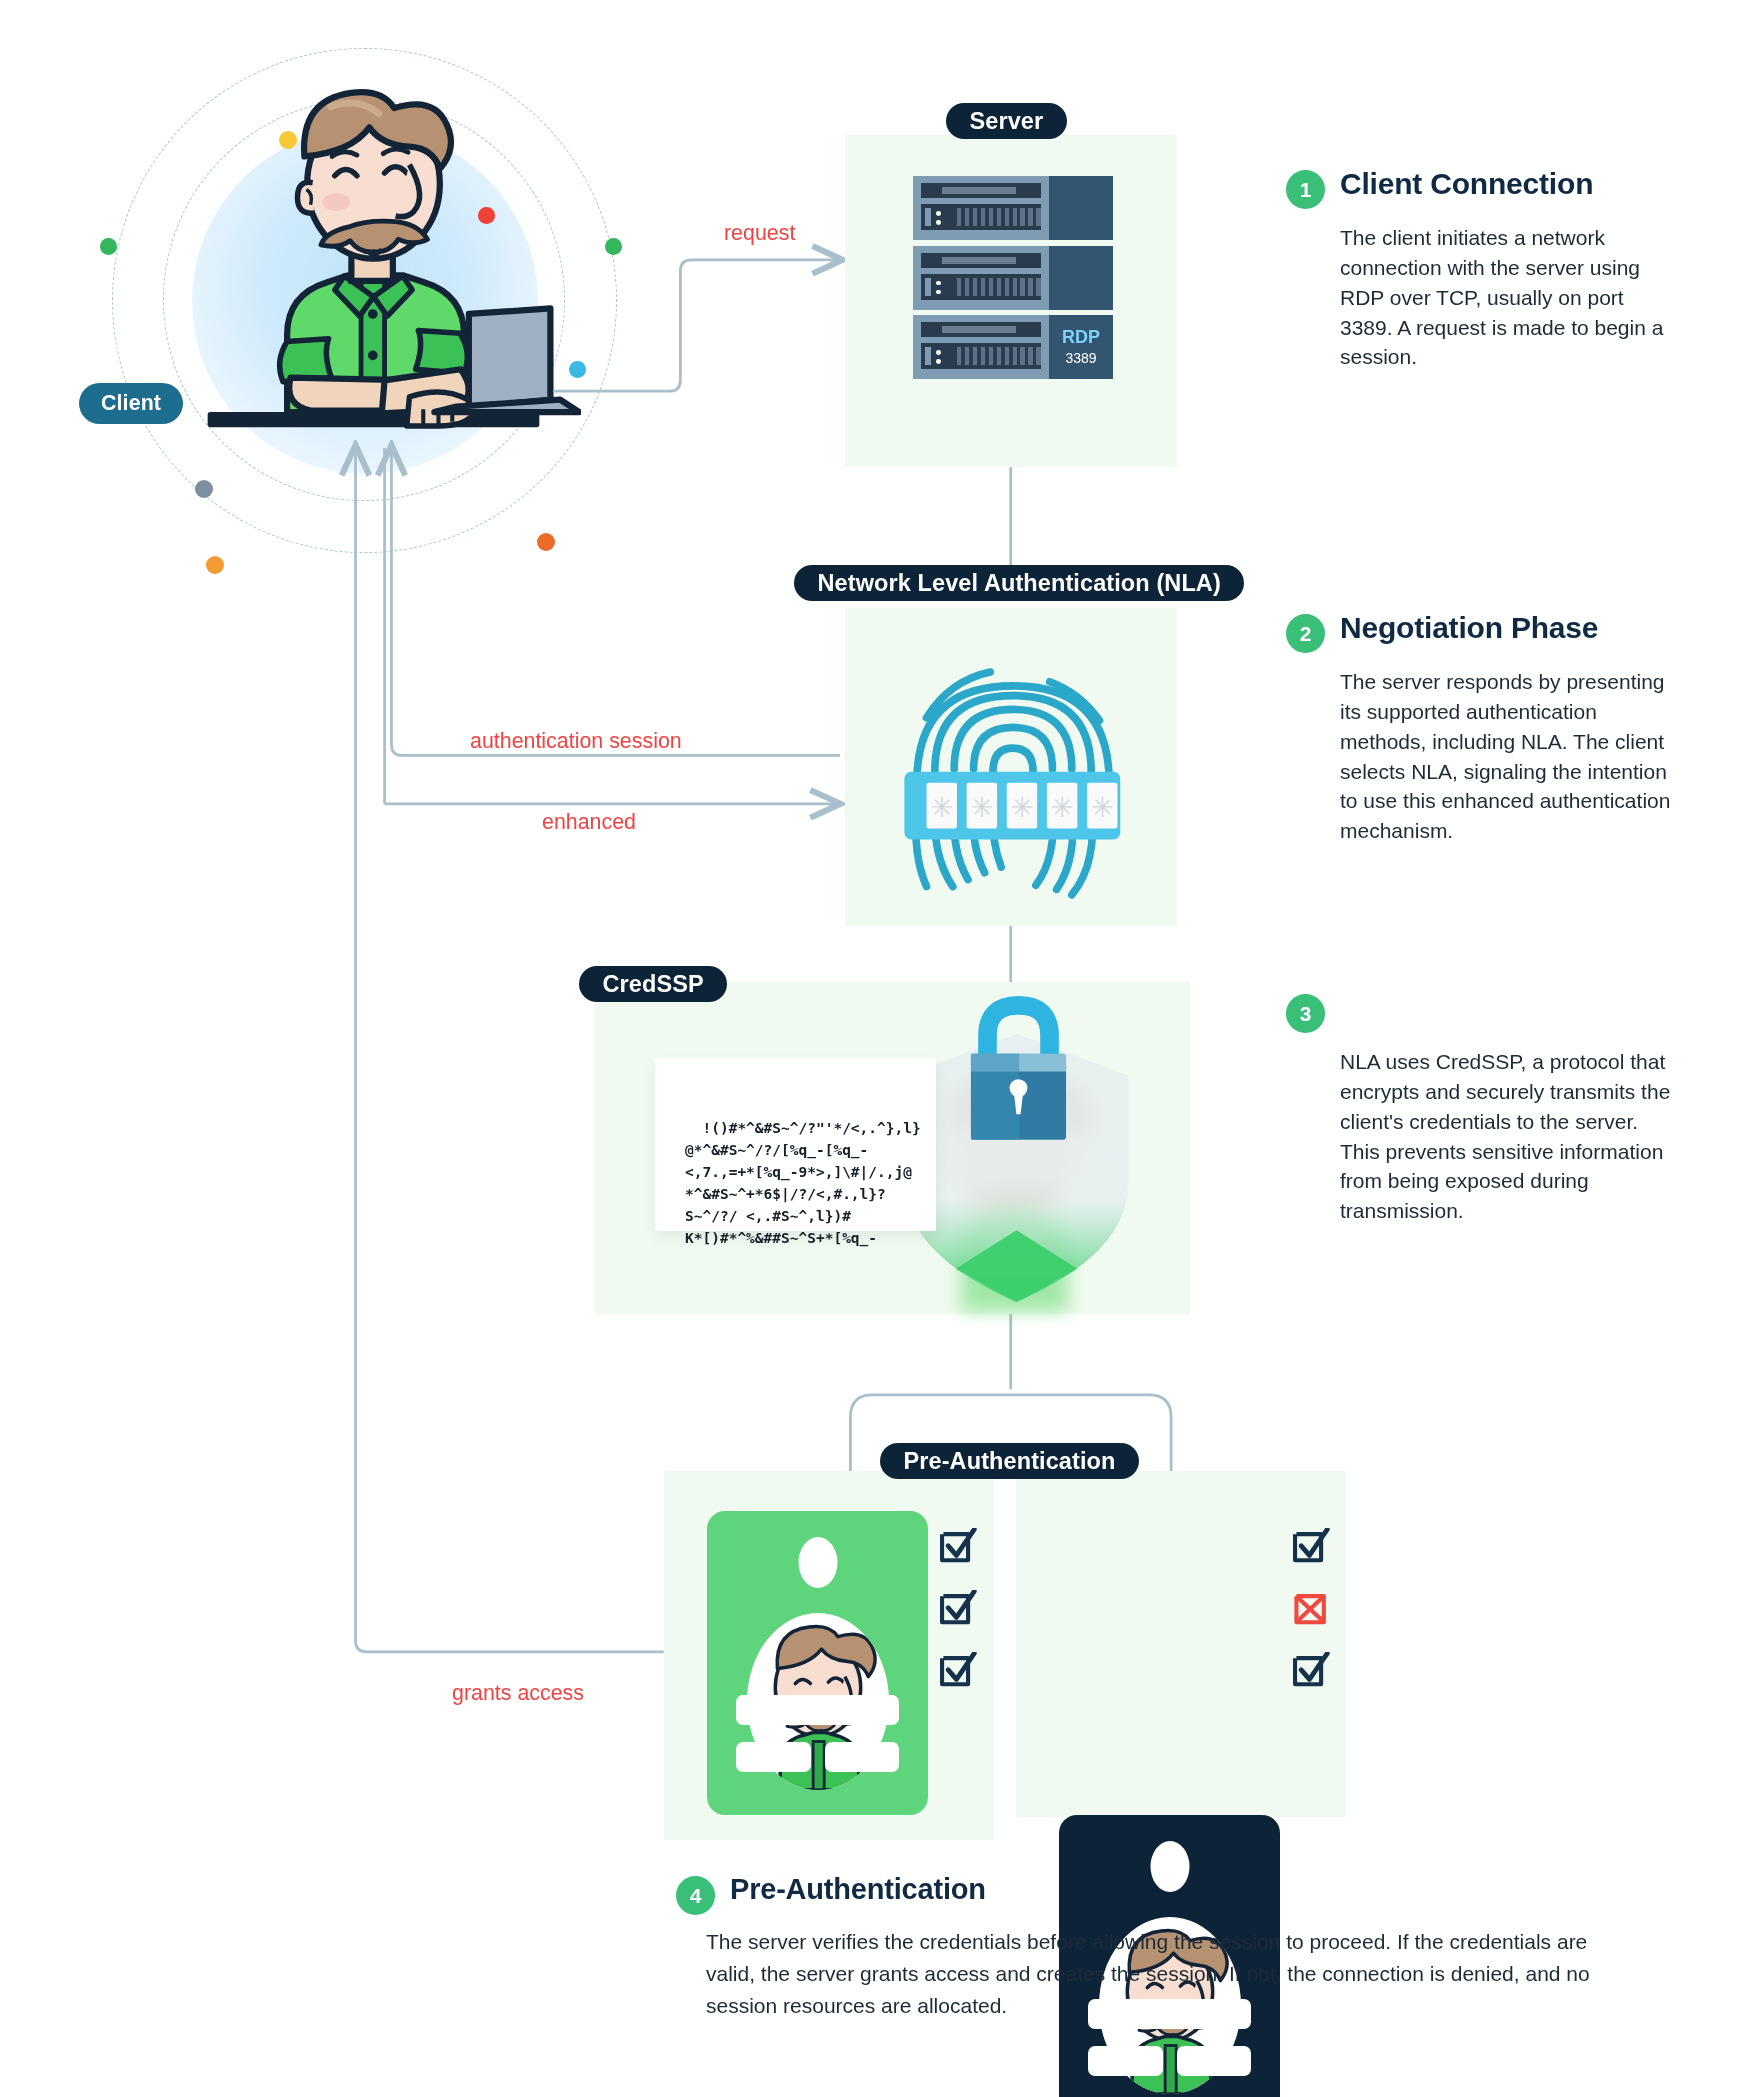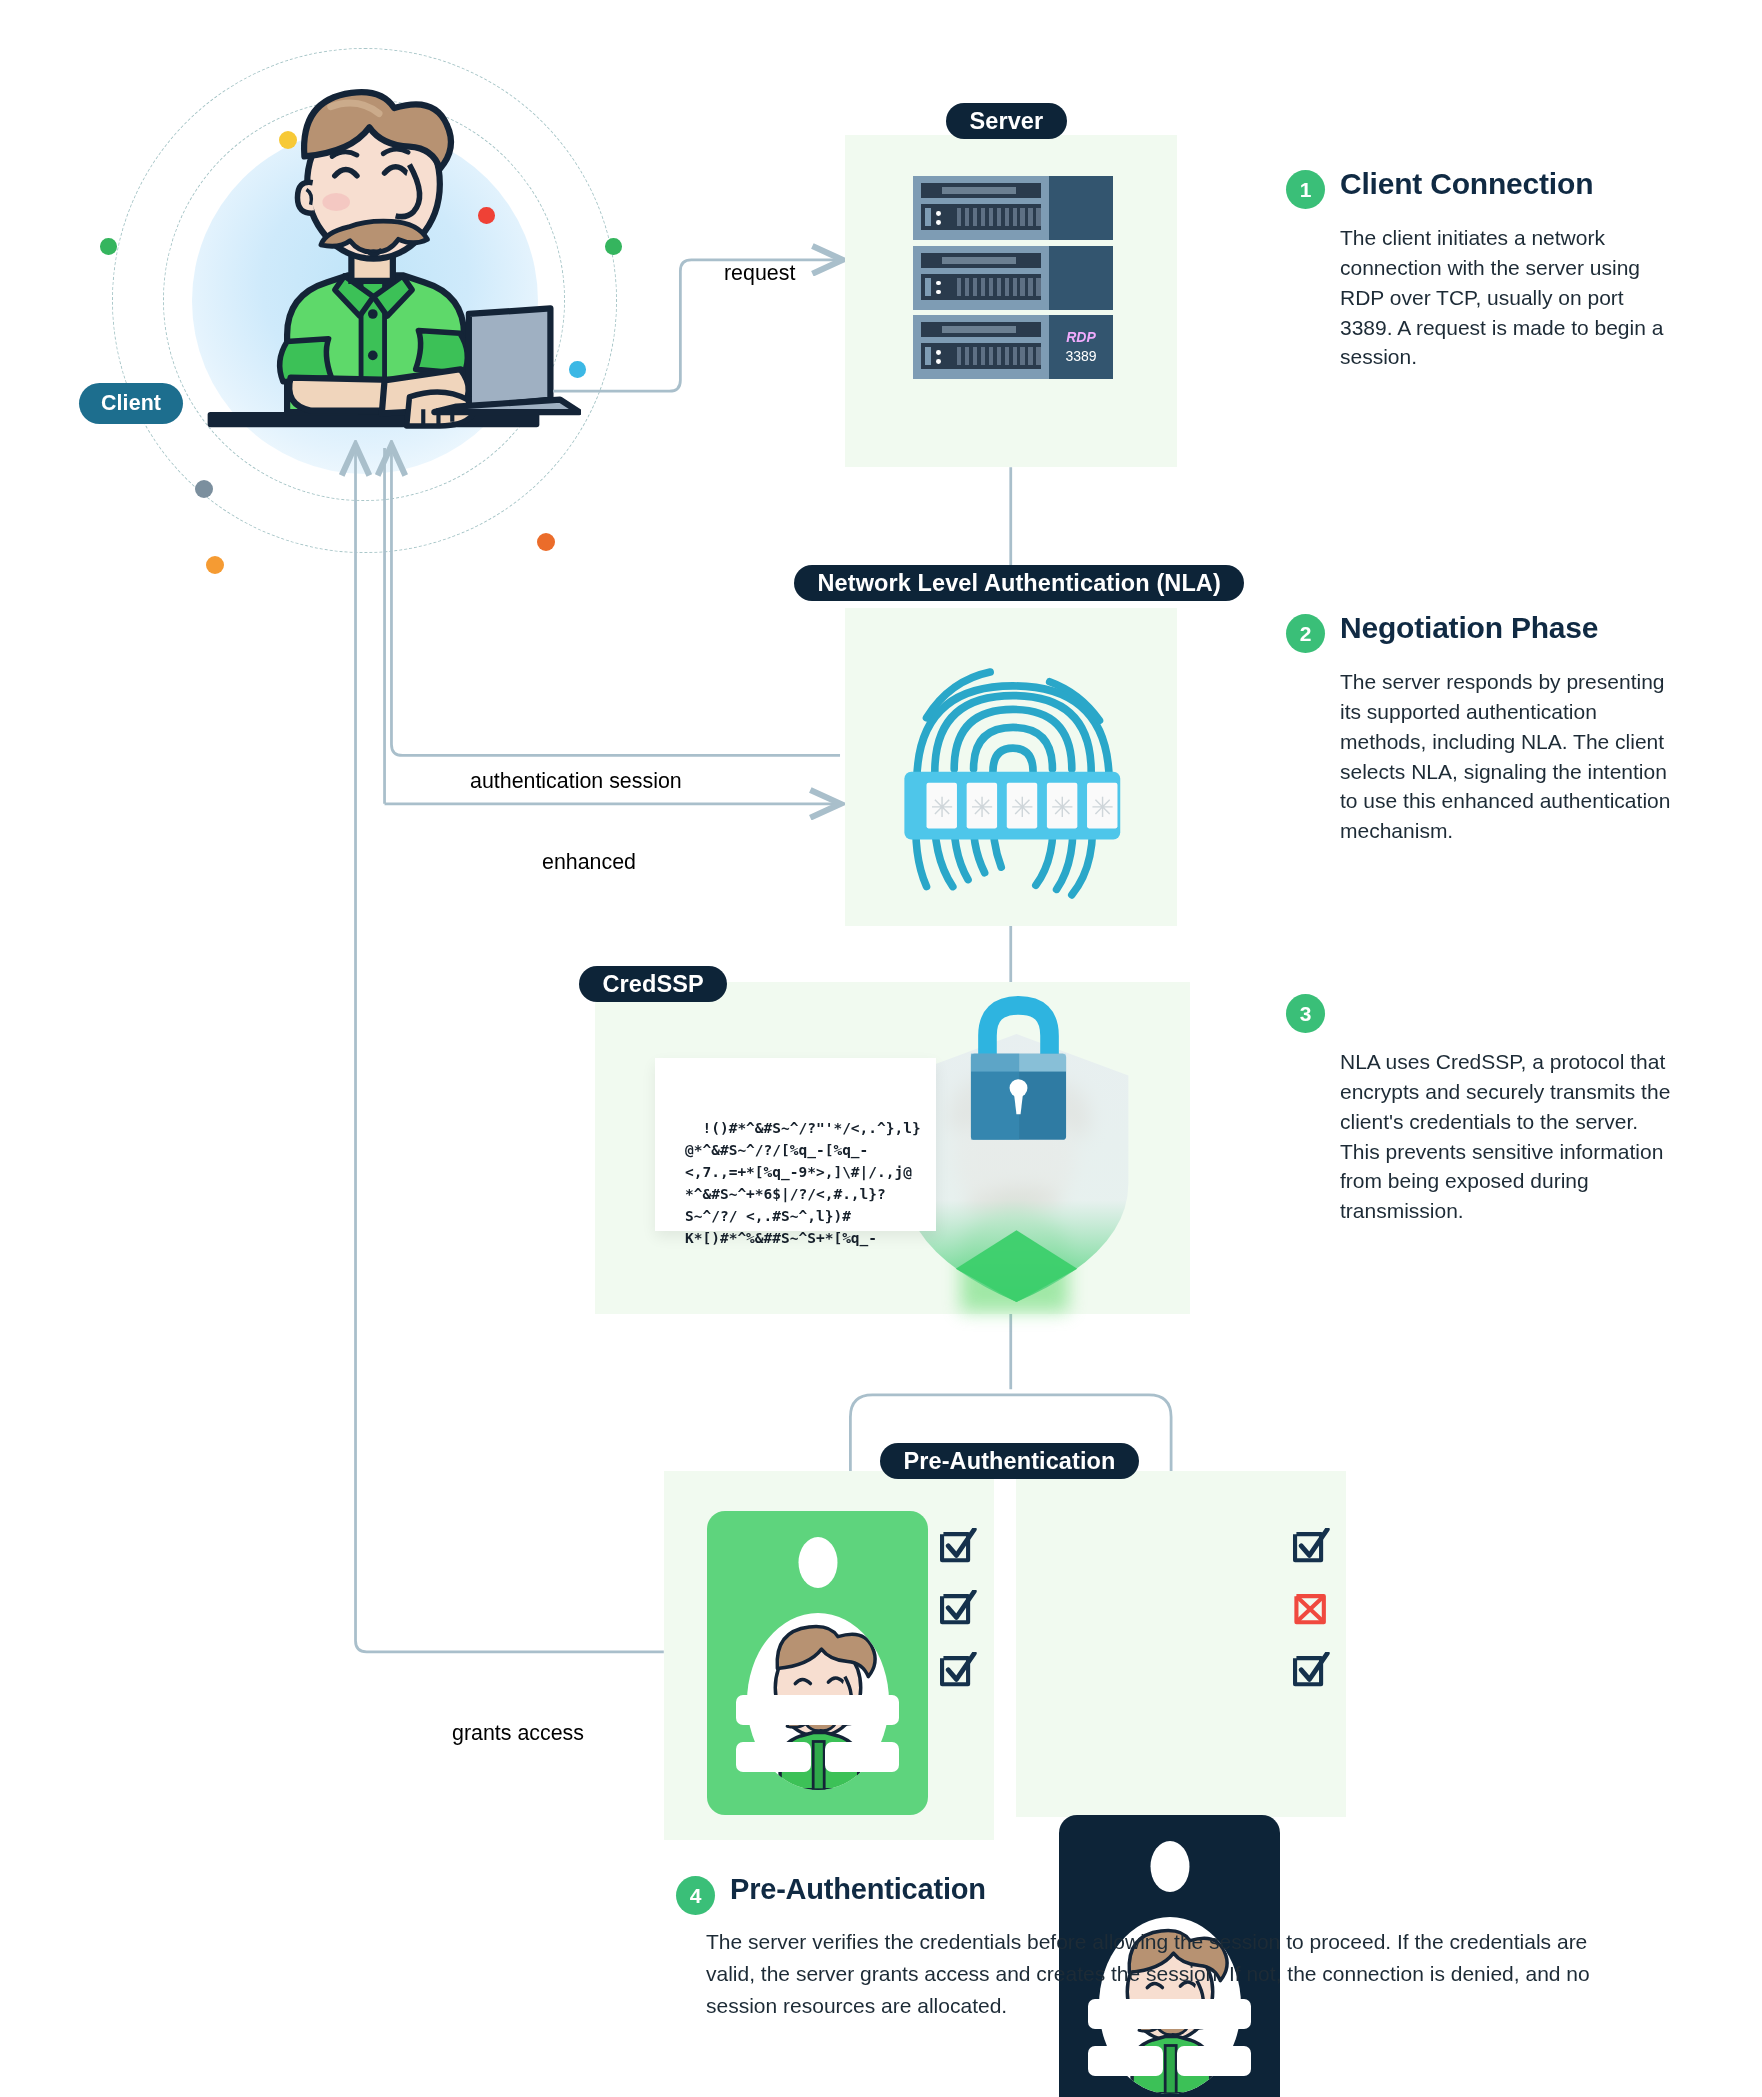--- a/index.html
+++ b/index.html
@@ -43,21 +43,21 @@
     margin-top:14px;margin-left:54px;font-weight:400;
   }
 
   
   .step4{width:919px;}
   .step4 .step-title{font-size:29px;}
   .step4 .step-body{font-size:21px;margin-left:0;margin-top:11px;line-height:1.52;}
 
   
   .conn-label{
-    font-size:21.4px;color:#000000;font-weight:400;white-space:nowrap;margin-top:40px;
+    font-size:21.4px;color:#ef4444;font-weight:400;white-space:nowrap;
   }
 
   
   .rack{ display:flex; flex-direction:column; gap:5.5px; }
   .rack-unit{ display:flex; height:64px; width:200px; }
   .rack-left{ background:#7e9cb4; flex:1; position:relative; }
   .rack-right{ background:#33556f; width:64px; position:relative;
                display:flex;flex-direction:column;align-items:center;justify-content:center;}
   .rack-bar{
     position:absolute;left:8.3px;right:8.3px;height:15px;top:7px;
@@ -66,21 +66,21 @@
   .rack-bar i{position:absolute;left:21px;right:25px;top:4.1px;height:7px;background:#6b7f91;}
   .rack-slots{
     position:absolute;left:8.3px;right:8.3px;top:28px;height:26px;background:#2a3b4d;
     display:flex;align-items:center;padding-left:5.5px;gap:3.5px;
   }
   .rack-slots .led{width:4.8px;height:4.8px;border-radius:50%;background:#fff;
     position:absolute;left:15px;}
   .rack-slots .led2{top:7px;} .rack-slots .led3{top:16px;}
   .rack-slots .bay{width:4.8px;height:18px;background:#5e7084;margin-left:0;}
   .rack-slots .edge{width:5.5px;height:18px;background:#7e9cb4;position:absolute;left:4.1px;}
-  .rdp-label{font-size:14px;font-weight:700;color:#f0abfc;line-height:1;font-style:italic;}
+  .rdp-label{font-size:18px;font-weight:700;color:#7dd3fc;line-height:1;}
   .rdp-port{font-size:14px;color:#fff;margin-top:3.5px;}
 
   
   .client-glow{
     border-radius:50%;
     background:radial-gradient(circle at 50% 45%, #bfe4f8 0%, #cfeafb 40%, #e4f3fd 66%, #f3fafe 82%, rgba(255,255,255,0) 92%);
   }
   .orbit{border:1.4px dashed #a8c6c8;border-radius:50%;}
   .dot{border-radius:50%;}
 

